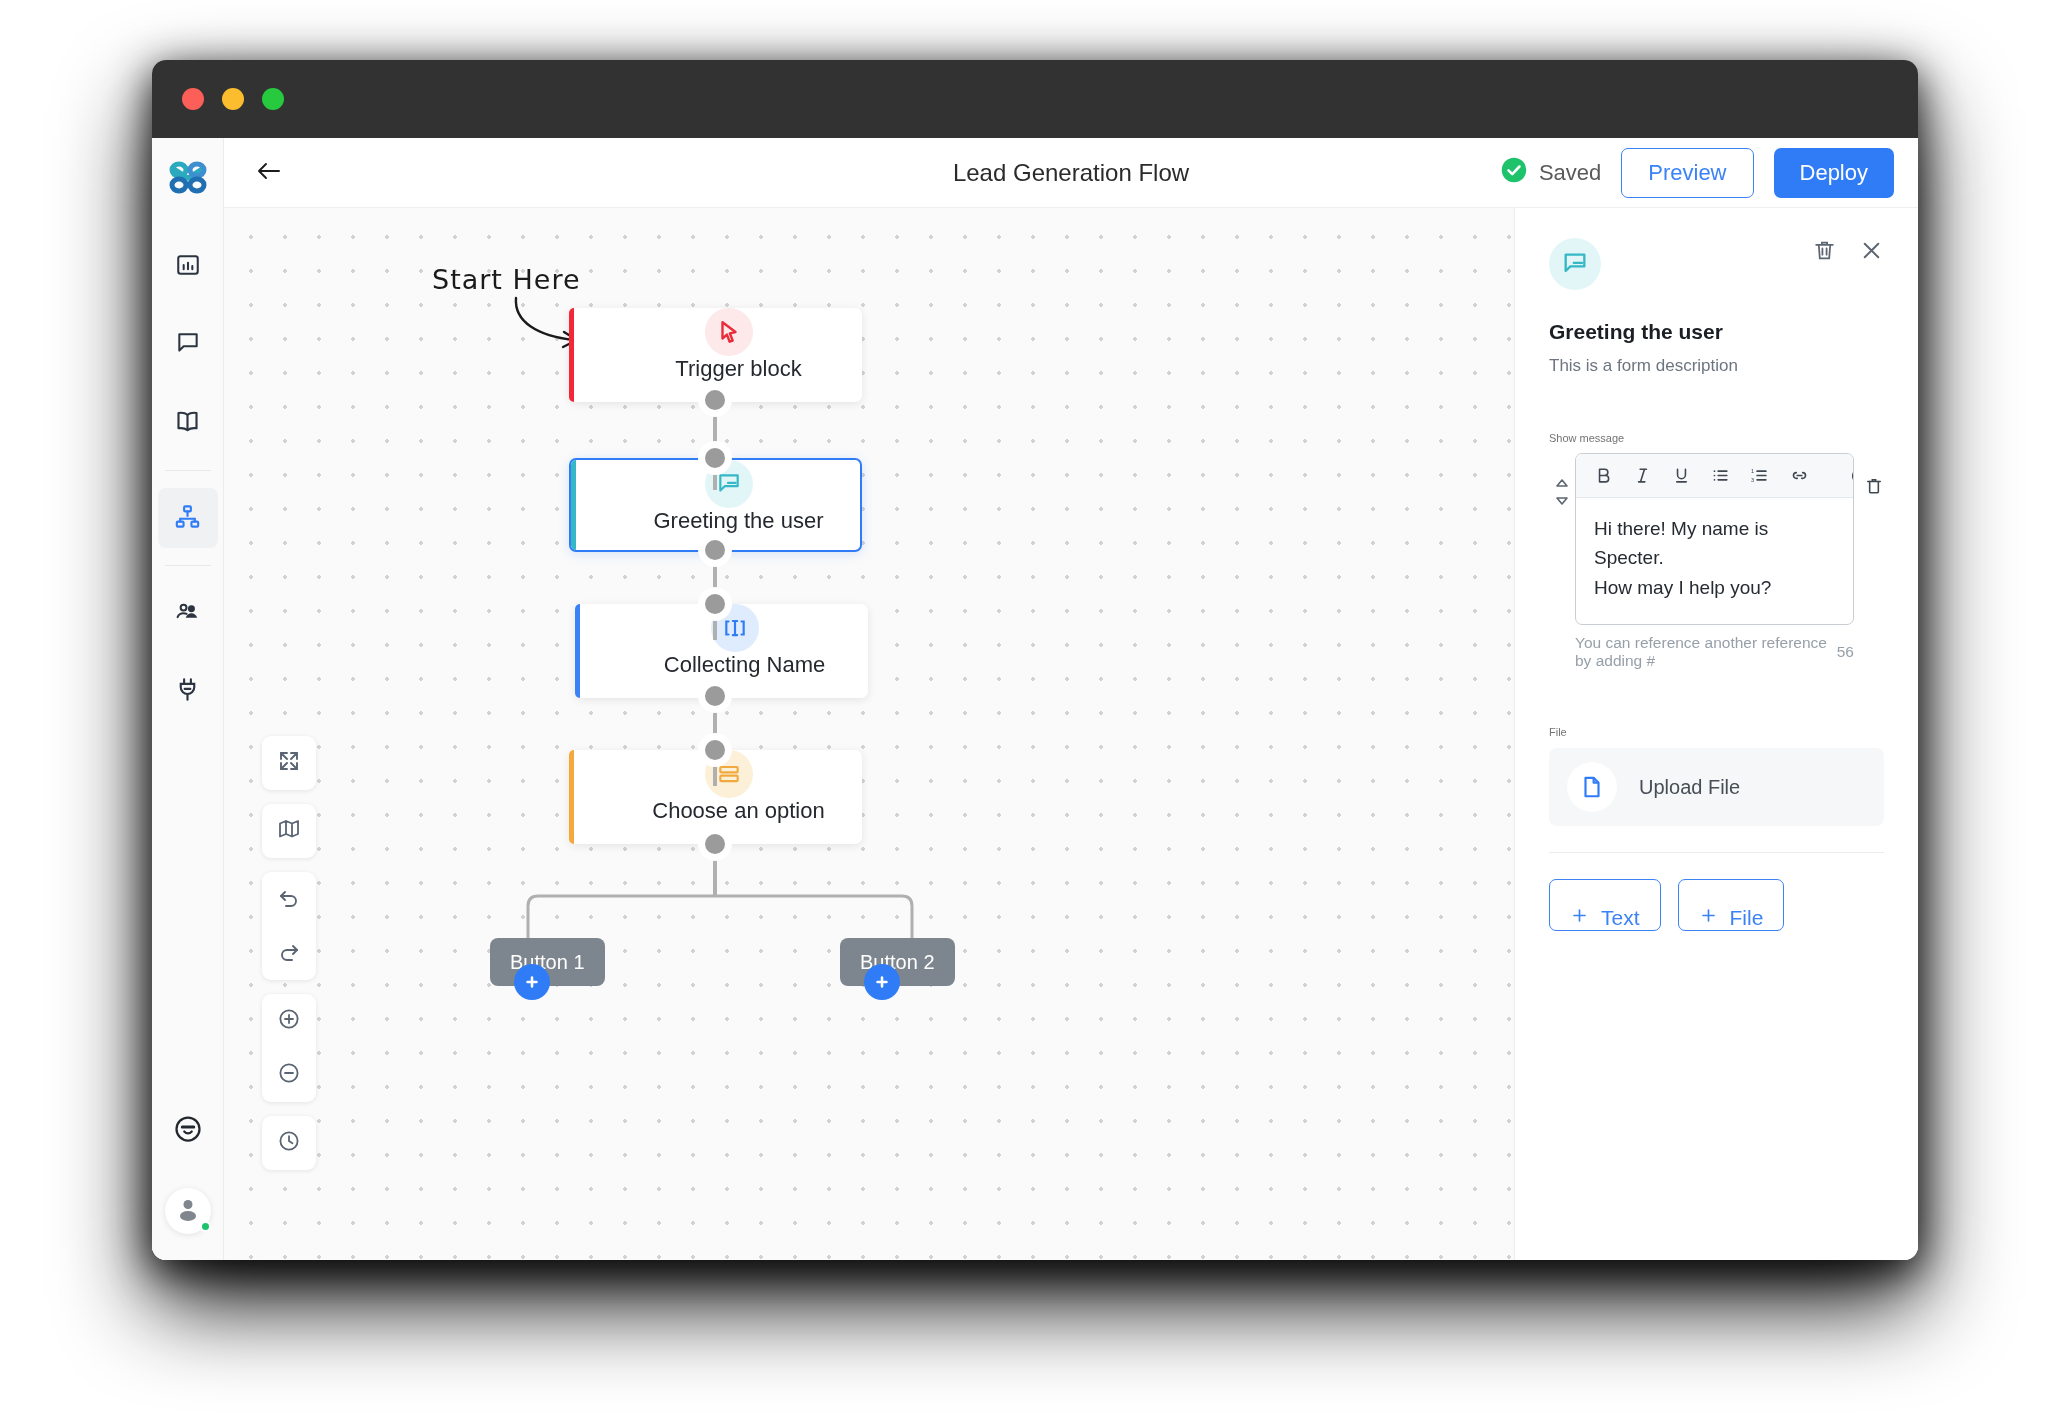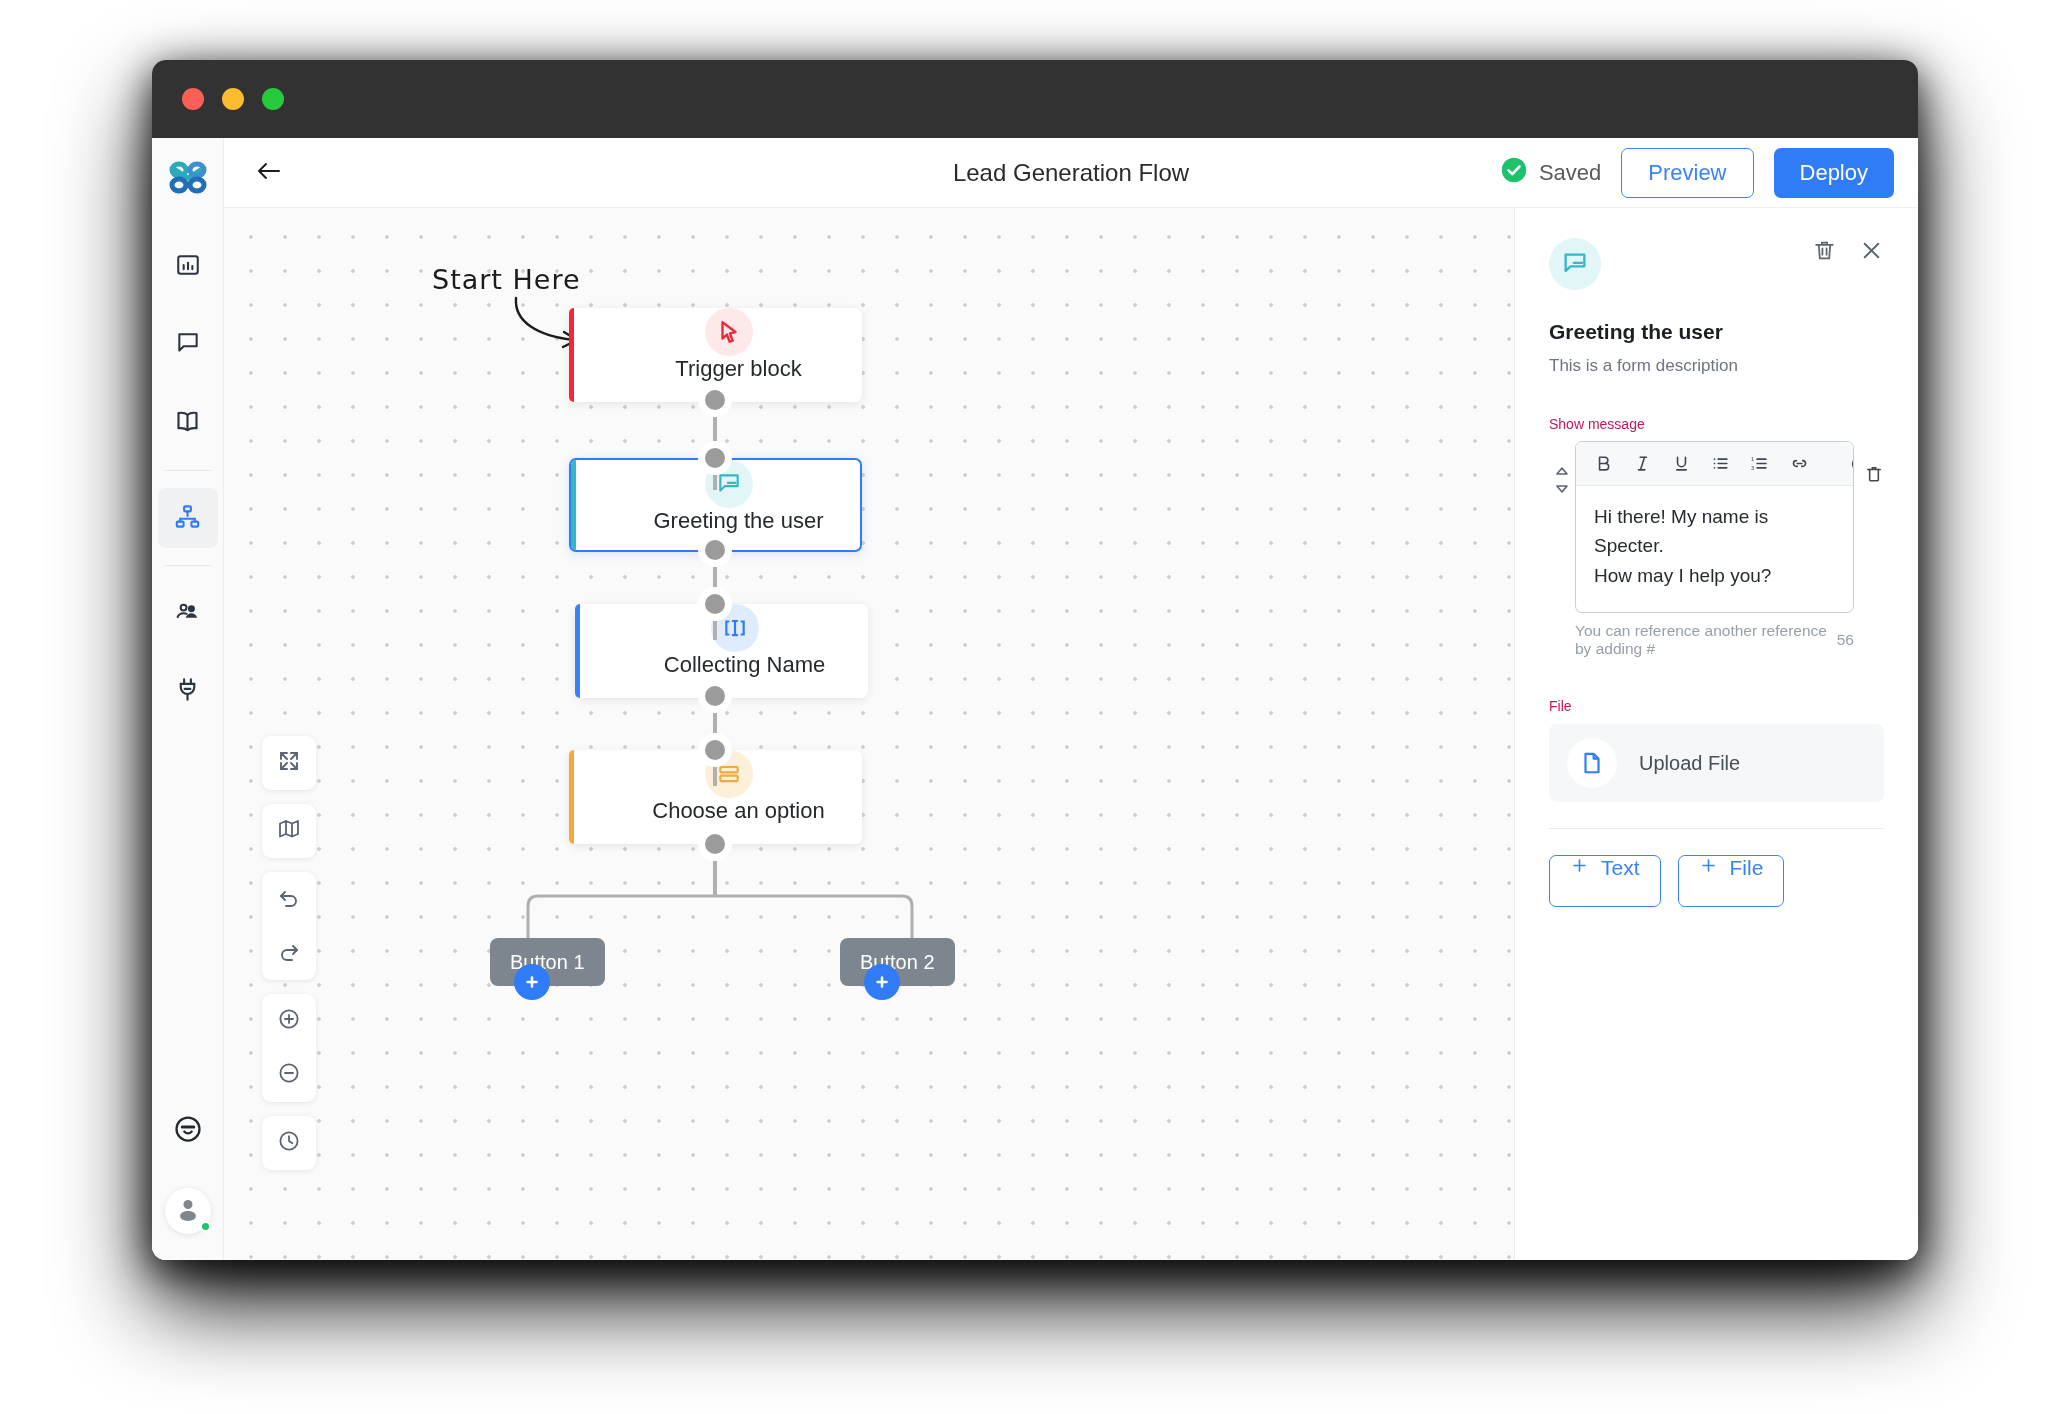--- a/index.html
+++ b/index.html
@@ -178,21 +178,21 @@
   .panel-top { display: flex; align-items: flex-start; }
   .panel-ico {
     width: 52px; height: 52px; border-radius: 50%; background: #e2f6f8;
     display: flex; align-items: center; justify-content: center;
   }
   .panel-actions { margin-left: auto; display: flex; gap: 22px; align-items: center; color: #5c6570; }
   .panel-actions div { cursor: pointer; }
   .panel-title { margin-top: 30px; font-size: 21px; font-weight: bold; color: #1b1f24; }
   .panel-desc { margin-top: 12px; font-size: 17px; color: #6d7680; }
 
-  .field-label { margin-top: 40px; font-size: 14px; color: #be185d; }
+  .field-label { margin-top: 56px; font-size: 11px; color: #737373; }
 
   .editor-row { display: flex; align-items: flex-start; margin-top: 9px; }
   .drag-handle { width: 26px; padding-top: 24px; display:flex; justify-content:center; color:#5c6570; cursor: grab; }
   .editor {
     flex: 1; border: 1px solid #c9ced4; border-radius: 7px; overflow: hidden; background: #fff;
   }
   .editor-toolbar {
     height: 44px; background: #f7f8f9; border-bottom: 1px solid #e6e9ec;
     display: flex; align-items: center; gap: 20px; padding: 0 18px;
     color: #3f4750;
@@ -215,21 +215,21 @@
     width: 50px; height: 50px; border-radius: 50%; background: #fff;
     display:flex; align-items:center; justify-content:center;
   }
   .upload-label { margin-left: 22px; font-size: 20px; color: #464e56; }
 
   .divider { height: 1px; background: #ececec; margin-top: 26px; }
 
   .add-row { display: flex; gap: 17px; margin-top: 26px; }
   .add-btn {
     height: 52px; padding: 0 20px; border: 1.6px solid #3b82f6; color: #3b82f6;
-    border-radius: 7px; display: flex; align-items: flex-start; gap: 12px;
+    border-radius: 7px; display: flex; align-items: flex-end; gap: 12px;
     font-size: 21px; cursor: pointer; background:#fff;
   }
 </style>
 </head>
 <body>
 
 <div id="root">
   <div class="window">
 
     <div class="titlebar">

